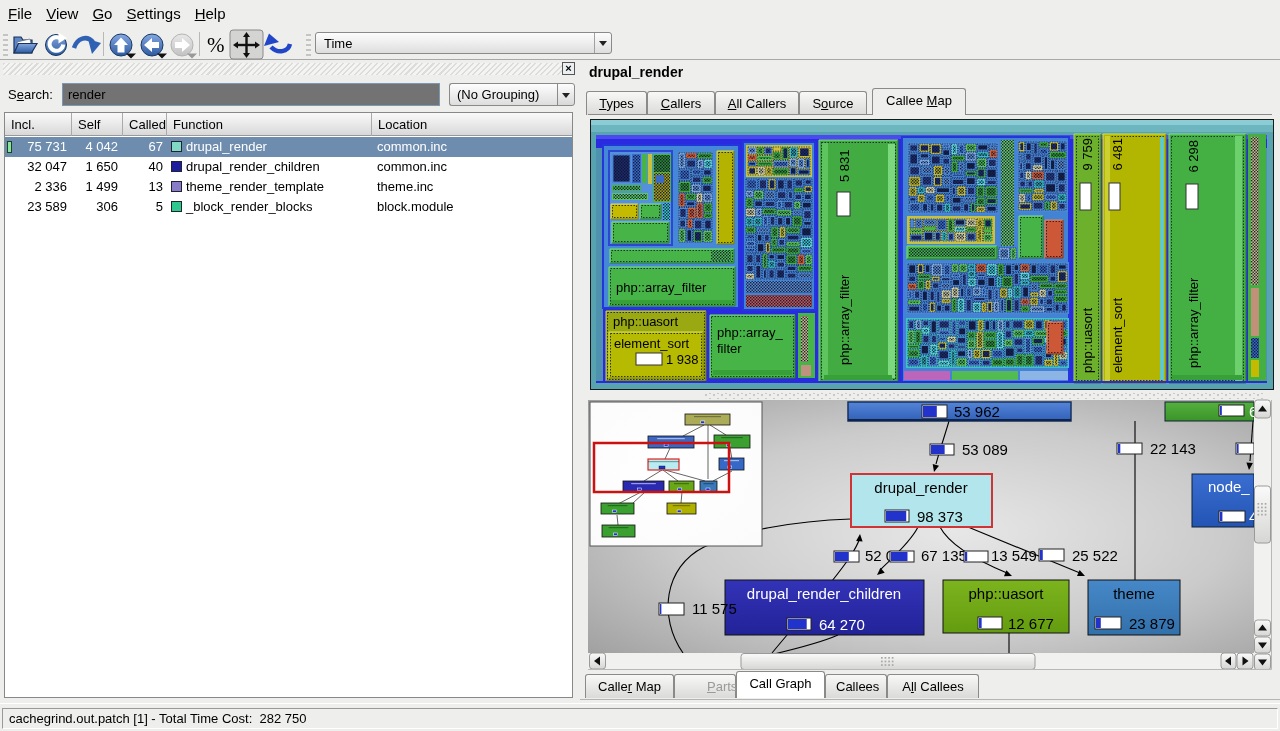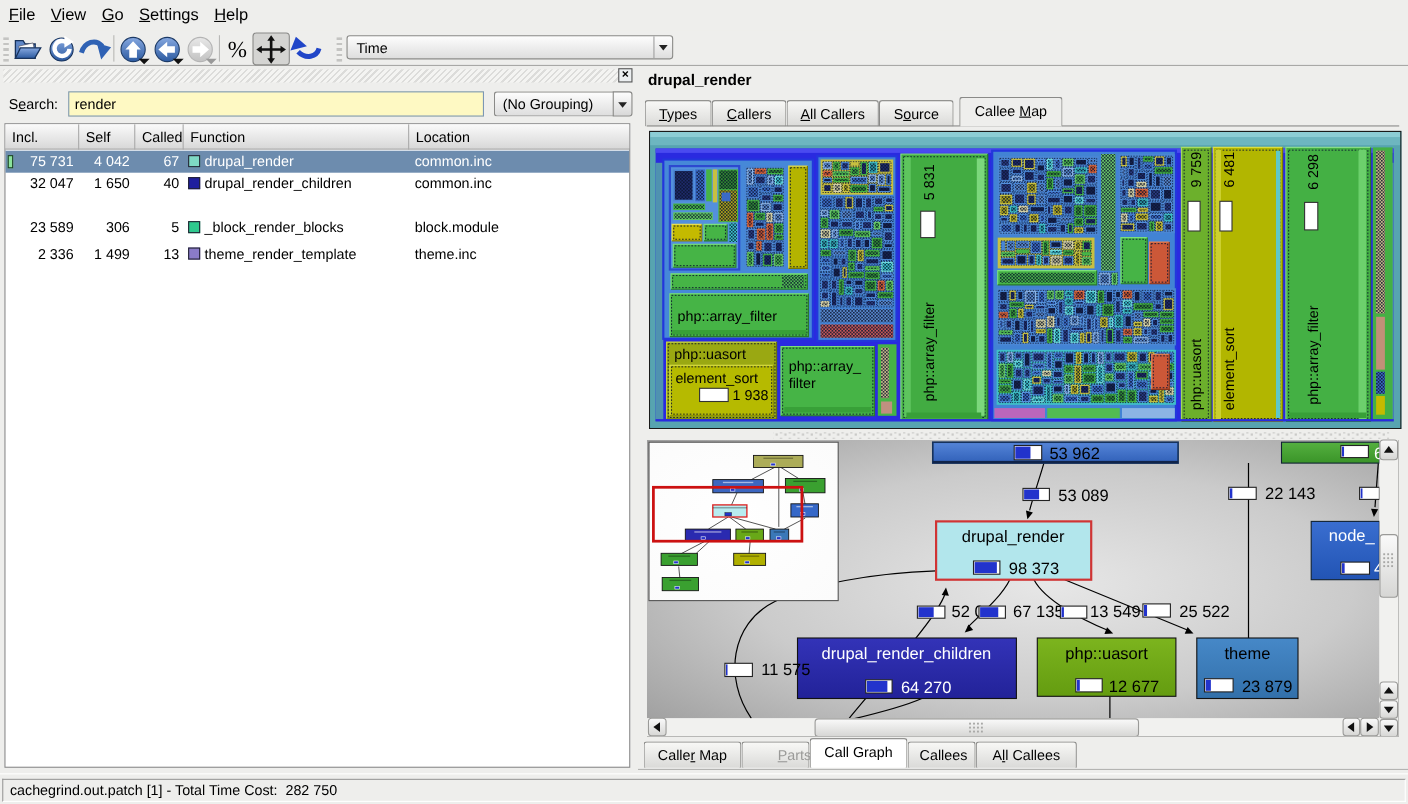--- a/index.html
+++ b/index.html
@@ -14,21 +14,21 @@
 #toolbar { left:0; top:28px; width:1280px; height:32px; background:#eeeeec; border-bottom:1px solid #a8a8a6; }
 .tsep { position:absolute; top:4px; width:1px; height:24px; background:#b8b8b6; }
 .combo { position:absolute; height:22px; background:linear-gradient(#fdfdfd,#dedede); border:1px solid #8a8a88; border-radius:3px; }
 .combo .arrowbox { position:absolute; right:0; top:0; width:17px; height:100%; border-left:1px solid #a0a0a0; }
 .combo .arr { position:absolute; right:4px; top:8px; width:0; height:0; border-left:4px solid transparent; border-right:4px solid transparent; border-top:5px solid #222; }
 
 #ldock { left:0; top:60px; width:578px; height:650px; background:#eeeeec; }
 #dockhandle { left:3px; top:3px; width:561px; height:12px;
   background-image:repeating-linear-gradient(135deg,#dcdcda 0 1.5px,#f4f4f2 1.5px 4px); }
 #dockx { left:562px; top:2px; width:13px; height:13px; border:1px solid #555; background:#eceff1; font-size:11px; line-height:11px; text-align:center; font-weight:bold; }
-#searchinput { left:62px; top:23px; width:378px; height:23px; background:#fef9c3; border:1px solid #7c97b5; padding:3px 0 0 5px; }
+#searchinput { left:62px; top:23px; width:378px; height:23px; background:#737373; border:1px solid #7c97b5; padding:3px 0 0 5px; }
 #grpcombo { left:449px; top:23px; width:109px; height:23px; background:linear-gradient(#fdfdfd,#dedede); border:1px solid #8a8a88; border-right:none; border-radius:3px 0 0 3px; padding:3px 16px 0 7px; }
 #grparrow { left:557px; top:23px; width:18px; height:23px; background:linear-gradient(#fdfdfd,#d8d8d8); border:1px solid #8a8a88; border-radius:0 3px 3px 0; }
 #grparrow .arr { position:absolute; left:4px; top:9px; width:0; height:0; border-left:4px solid transparent; border-right:4px solid transparent; border-top:5px solid #222; }
 
 #tablewrap { left:4px; top:52px; width:569px; height:586px; border:1px solid #888; background:#fff; }
 #thead { position:absolute; left:0; top:0; width:100%; height:23px; background:linear-gradient(#fafafa,#d8d8d8); border-bottom:1px solid #999; }
 #thead .hc { position:absolute; top:0; height:23px; border-right:1px solid #aaa; padding:4px 0 0 6px; }
 .trow { position:absolute; left:0; width:100%; height:20px; }
 .trow .c { position:absolute; top:0; height:20px; padding-top:2px; }
 .num { text-align:right; }
@@ -137,21 +137,21 @@
       <div class="c" style="left:166px;"><span class="fnicon" style="background:#7fd9c4;"></span>drupal_render</div>
       <div class="c" style="left:372px;">common.inc</div>
     </div>
     <div class="trow" style="top:44px;">
       <div class="c num" style="left:0; width:62px;">32 047</div>
       <div class="c num" style="left:64px; width:49px;">1 650</div>
       <div class="c num" style="left:117px; width:41px;">40</div>
       <div class="c" style="left:166px;"><span class="fnicon" style="background:#1f1f9e;"></span>drupal_render_children</div>
       <div class="c" style="left:372px;">common.inc</div>
     </div>
-    <div class="trow" style="top:64px;margin-top:44px;">
+    <div class="trow" style="top:64px;">
       <div class="c num" style="left:0; width:62px;">2 336</div>
       <div class="c num" style="left:64px; width:49px;">1 499</div>
       <div class="c num" style="left:117px; width:41px;">13</div>
       <div class="c" style="left:166px;"><span class="fnicon" style="background:#8a7bc8;"></span>theme_render_template</div>
       <div class="c" style="left:372px;">theme.inc</div>
     </div>
     <div class="trow" style="top:84px;">
       <div class="c num" style="left:0; width:62px;">23 589</div>
       <div class="c num" style="left:64px; width:49px;">306</div>
       <div class="c num" style="left:117px; width:41px;">5</div>

